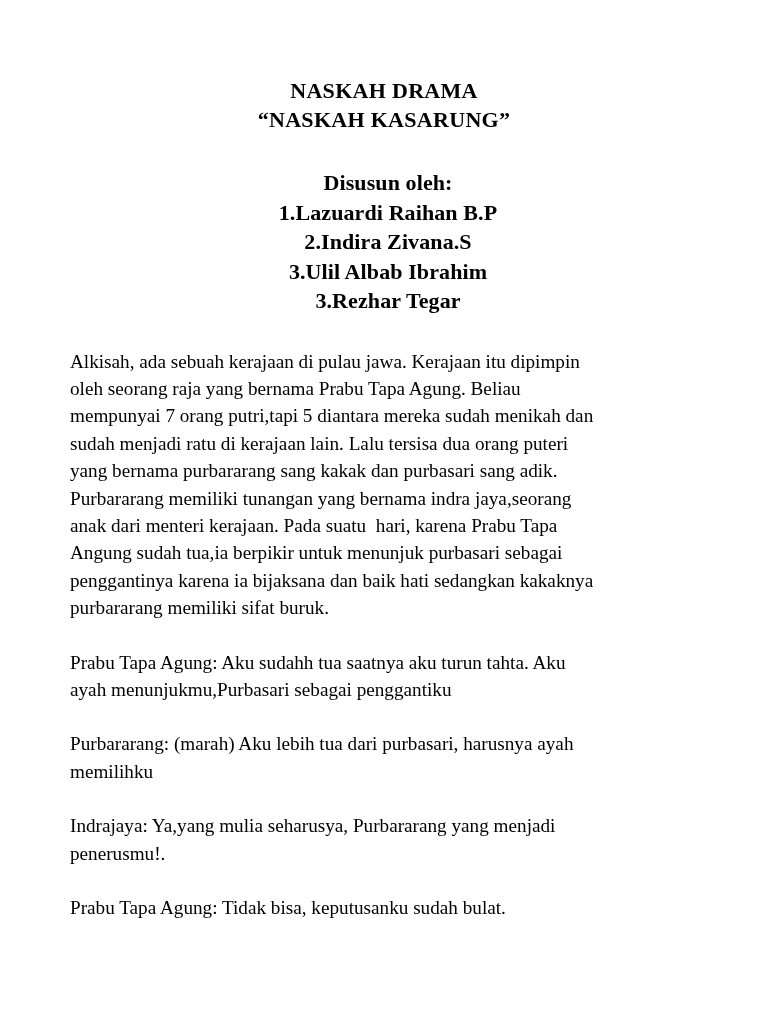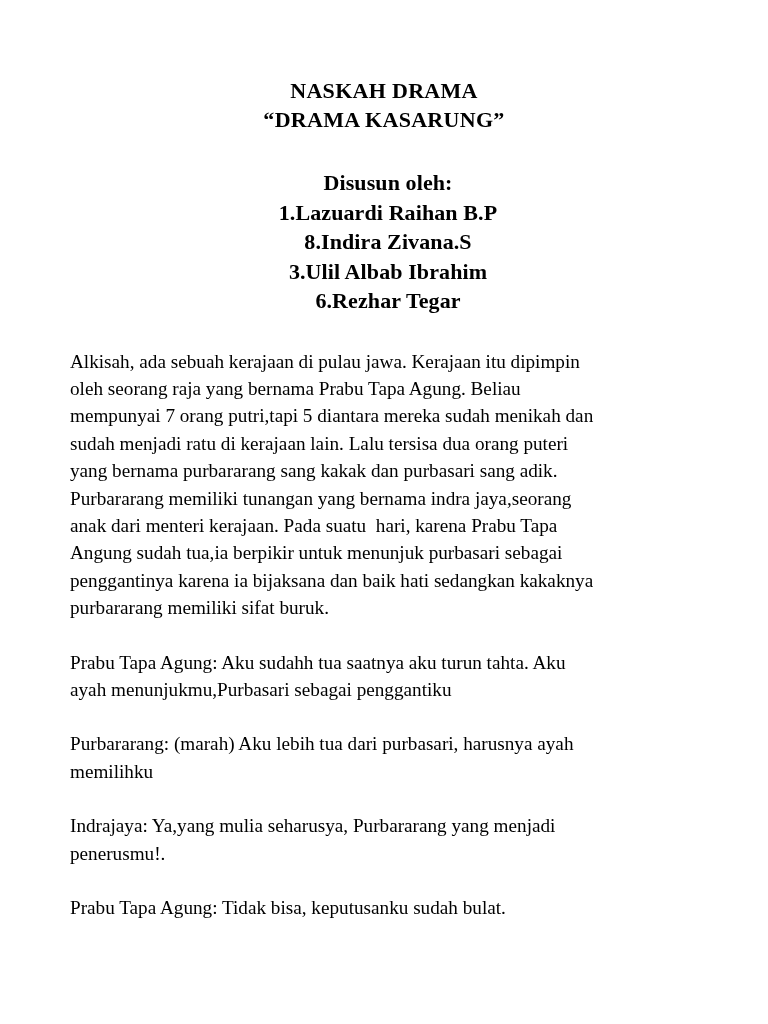--- a/index.html
+++ b/index.html
@@ -55,29 +55,29 @@
     margin-top: 27px;
   }
 </style>
 </head>
 <body>
 
 <div class="page">
 
   <div class="title-block">
     <span class="title-line">NASKAH DRAMA</span>
-    <span class="title-line">“DRAMA KASARUNG”</span>
+    <span class="title-line">“NASKAH KASARUNG”</span>
   </div>
 
   <div class="authors-block">
     <span class="author-line">Disusun oleh:</span>
     <span class="author-line">1.Lazuardi Raihan B.P</span>
-    <span class="author-line">8.Indira Zivana.S</span>
+    <span class="author-line">2.Indira Zivana.S</span>
     <span class="author-line">3.Ulil Albab Ibrahim</span>
-    <span class="author-line">6.Rezhar Tegar</span>
+    <span class="author-line">3.Rezhar Tegar</span>
   </div>
 
   <div class="body-area">
     <p class="para">Alkisah, ada sebuah kerajaan di pulau jawa. Kerajaan itu dipimpin
 oleh seorang raja yang bernama Prabu Tapa Agung. Beliau
 mempunyai 7 orang putri,tapi 5 diantara mereka sudah menikah dan
 sudah menjadi ratu di kerajaan lain. Lalu tersisa dua orang puteri
 yang bernama purbararang sang kakak dan purbasari sang adik.
 Purbararang memiliki tunangan yang bernama indra jaya,seorang
 anak dari menteri kerajaan. Pada suatu  hari, karena Prabu Tapa

